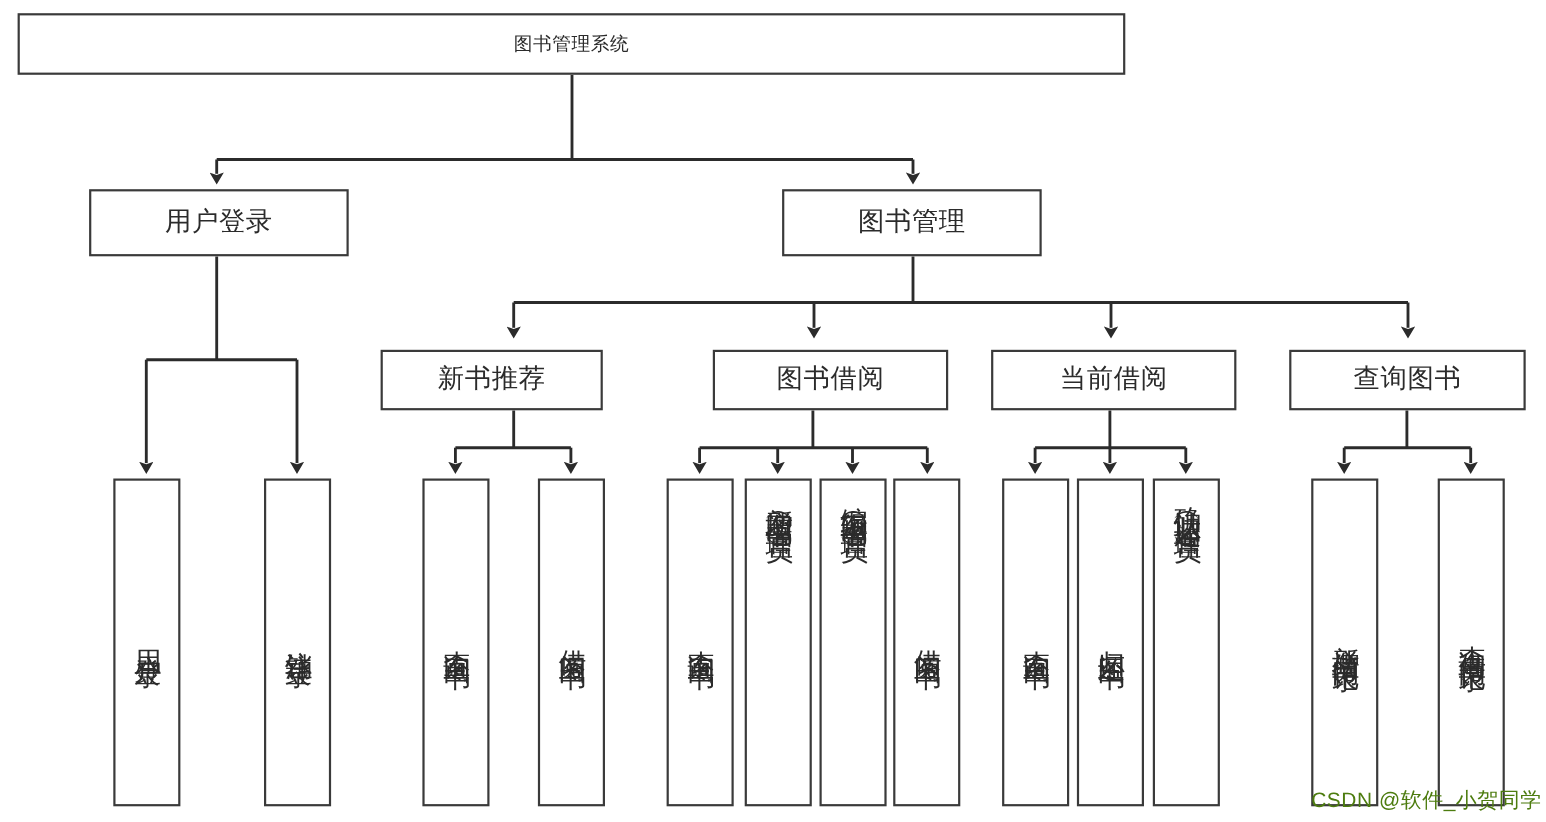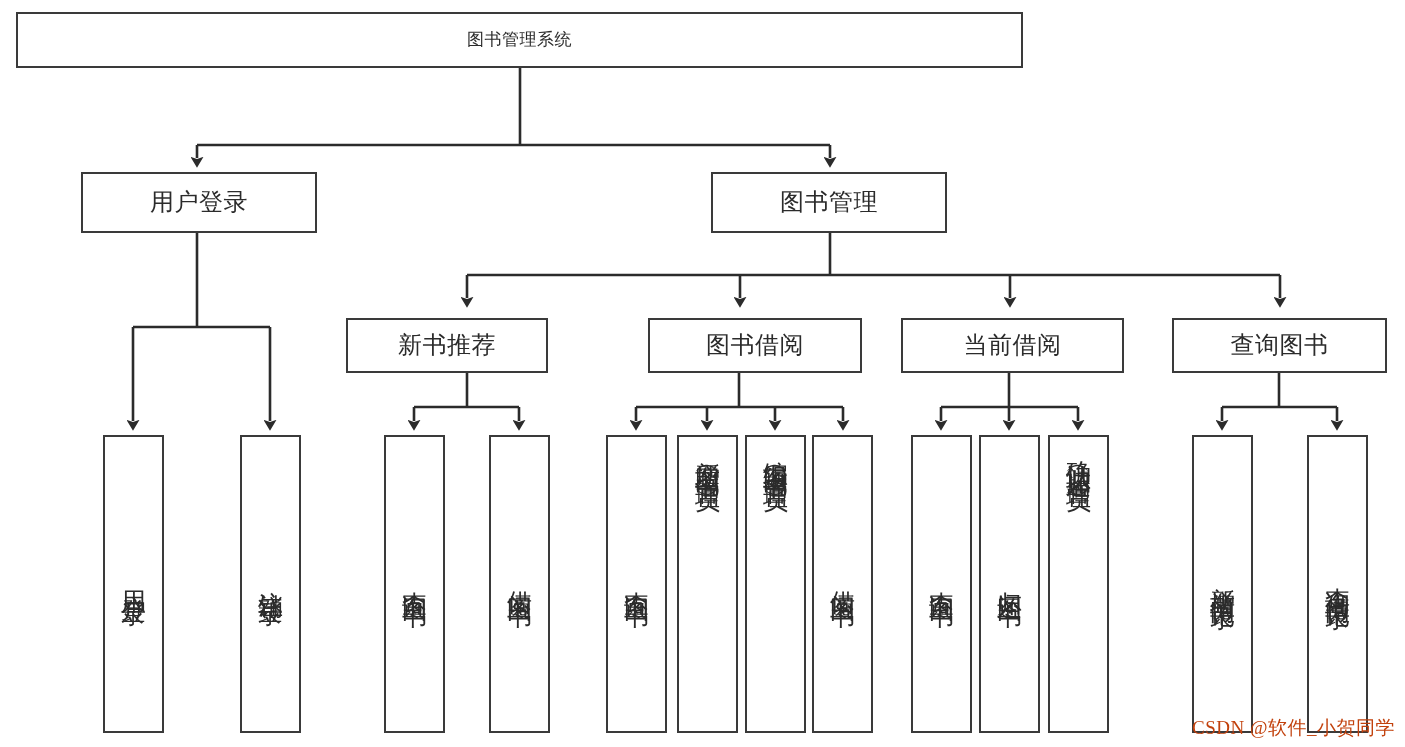--- a/index.html
+++ b/index.html
@@ -66,24 +66,23 @@
   .node.v.mid {
     align-items: center;
     padding-top: 0;
   }
   .node.v.mid .lbl {
     margin-top: -10px;
   }
   .watermark {
     position: absolute;
     font-size: 19px;
-    color: #c2410c;
+    color: #4d7c0f;
     white-space: nowrap;
     letter-spacing: 0.5px;
-    font-family: Liberation Serif, serif;
   }
 </style>
 </head>
 <body>
 
 <div id="canvas">
 
   <svg class="wires" viewBox="0 0 1405 747" xmlns="http://www.w3.org/2000/svg">
     <defs>
       <marker id="ah" markerWidth="11" markerHeight="13" refX="1.2" refY="6.5" orient="auto" markerUnits="userSpaceOnUse">

